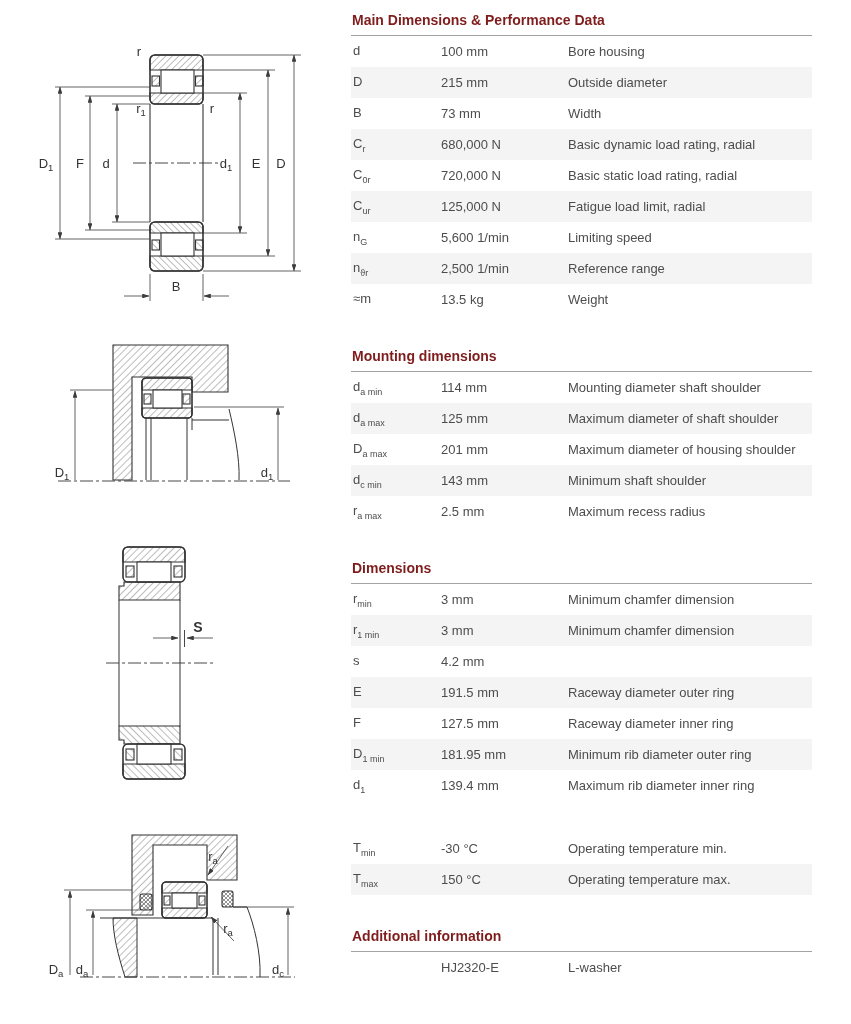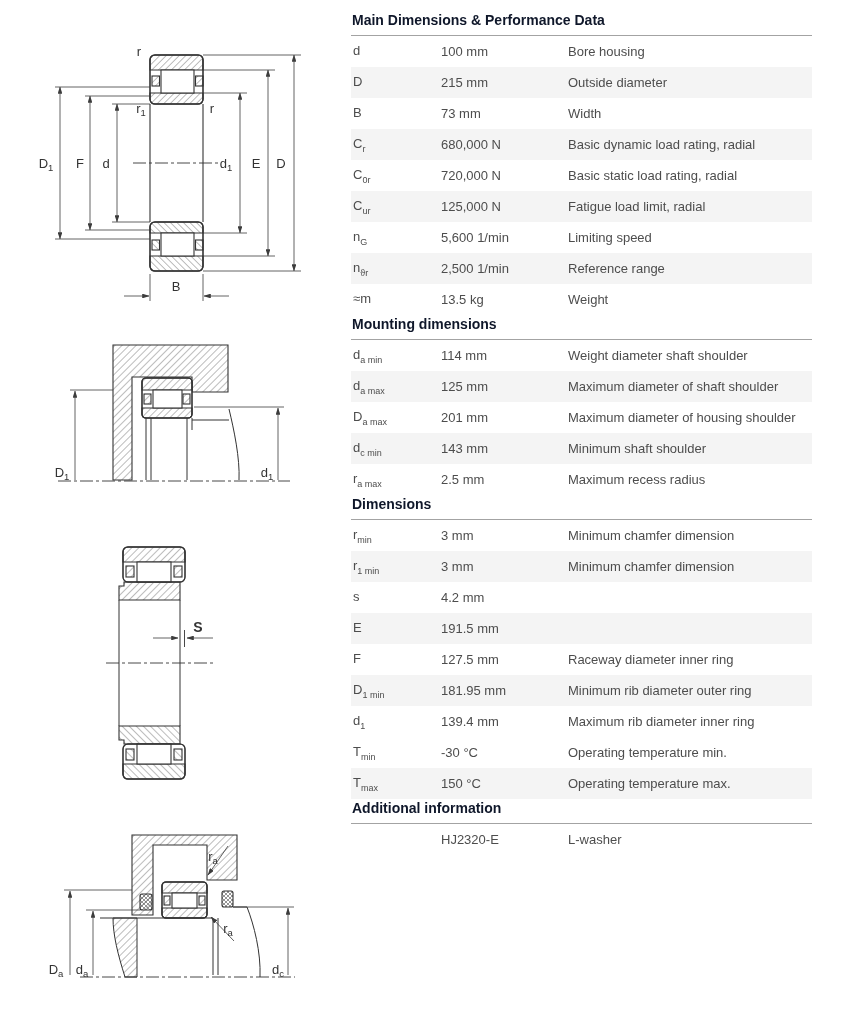--- a/index.html
+++ b/index.html
@@ -1,24 +1,24 @@
 <!DOCTYPE html>
 <html><head>
 <meta charset="utf-8">
 <style>
   html,body{margin:0;padding:0;background:#ffffff;}
   body{width:851px;height:1024px;overflow:hidden;font-family:"Liberation Sans","DejaVu Sans",sans-serif;}
   .layout{position:relative;width:851px;height:1024px;background:#fff;}
   .figures{position:absolute;left:0;top:0;width:345px;height:1024px;}
   .figures svg{position:absolute;}
   .tables{position:absolute;left:351px;top:0;width:461px;}
-  .spec{}
+  .spec{margin-top:32px;}
   .spec:first-child{margin-top:11px;}
   .spec h2{margin:0;padding:0 0 6px 1px;font-size:14px;line-height:18px;font-weight:bold;
-           color:#0f172a;border-bottom:1px solid #a3a3a3;}
+           color:#7f1d1d;border-bottom:1px solid #a3a3a3;}
   .row{display:flex;align-items:center;height:31px;font-size:13px;color:#4d4d4d;}
   .row:nth-child(even){background:#f4f4f4;}
   .cell{white-space:nowrap;overflow:hidden;}
   .cell.sym{width:88px;padding-left:2px;}
   .cell.val{width:127px;}
   .cell.desc{flex:1;}
   .sub{font-size:9px;}
   svg text{font-family:"Liberation Sans","DejaVu Sans",sans-serif;font-size:13px;fill:#333;}
   svg .slab{font-weight:bold;font-size:14px;}
 </style>
@@ -276,21 +276,21 @@
             <span class="cell desc">Weight</span>
           </div>
         </div>
     </section>
     <section class="spec">
       <h2>Mounting dimensions</h2>
       <div class="rows">
           <div class="row">
             <span class="cell sym"><span>d</span><sub class="sub">a min</sub></span>
             <span class="cell val">114 mm</span>
-            <span class="cell desc">Weight diameter shaft shoulder</span>
+            <span class="cell desc">Mounting diameter shaft shoulder</span>
           </div>
           <div class="row">
             <span class="cell sym"><span>d</span><sub class="sub">a max</sub></span>
             <span class="cell val">125 mm</span>
             <span class="cell desc">Maximum diameter of shaft shoulder</span>
           </div>
           <div class="row">
             <span class="cell sym"><span>D</span><sub class="sub">a max</sub></span>
             <span class="cell val">201 mm</span>
             <span class="cell desc">Maximum diameter of housing shoulder</span>
@@ -320,20 +320,21 @@
             <span class="cell val">3 mm</span>
             <span class="cell desc">Minimum chamfer dimension</span>
           </div>
           <div class="row">
             <span class="cell sym"><span>s</span><sub class="sub"></sub></span>
             <span class="cell val">4.2 mm</span>
           </div>
           <div class="row">
             <span class="cell sym"><span>E</span><sub class="sub"></sub></span>
             <span class="cell val">191.5 mm</span>
+            <span class="cell desc">Raceway diameter outer ring</span>
           </div>
           <div class="row">
             <span class="cell sym"><span>F</span><sub class="sub"></sub></span>
             <span class="cell val">127.5 mm</span>
             <span class="cell desc">Raceway diameter inner ring</span>
           </div>
           <div class="row">
             <span class="cell sym"><span>D</span><sub class="sub">1 min</sub></span>
             <span class="cell val">181.95 mm</span>
             <span class="cell desc">Minimum rib diameter outer ring</span>

